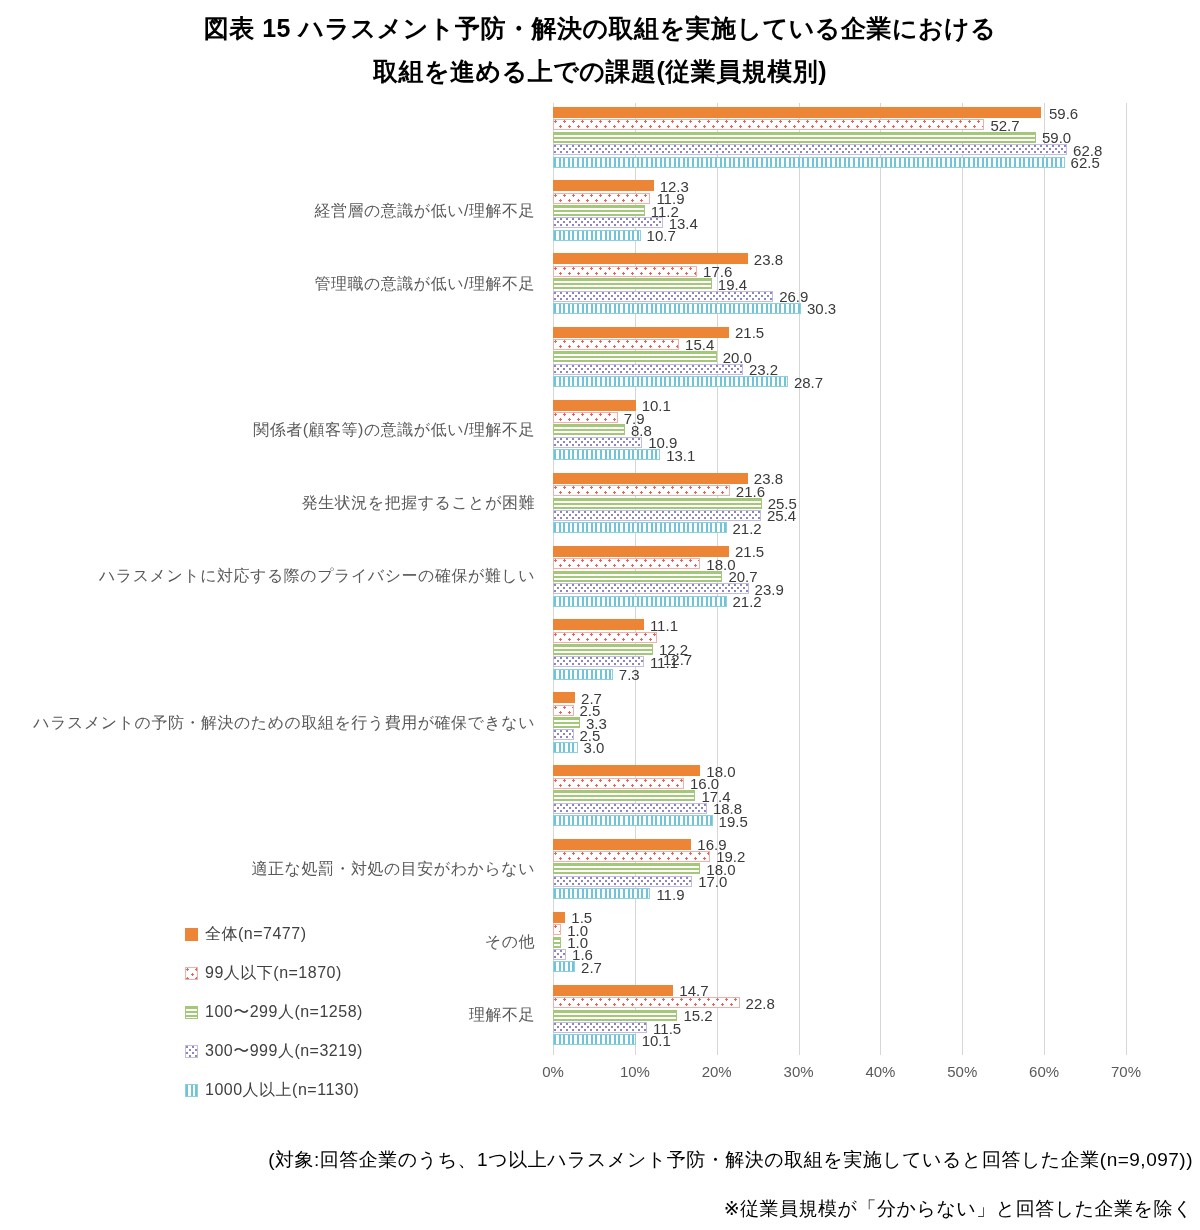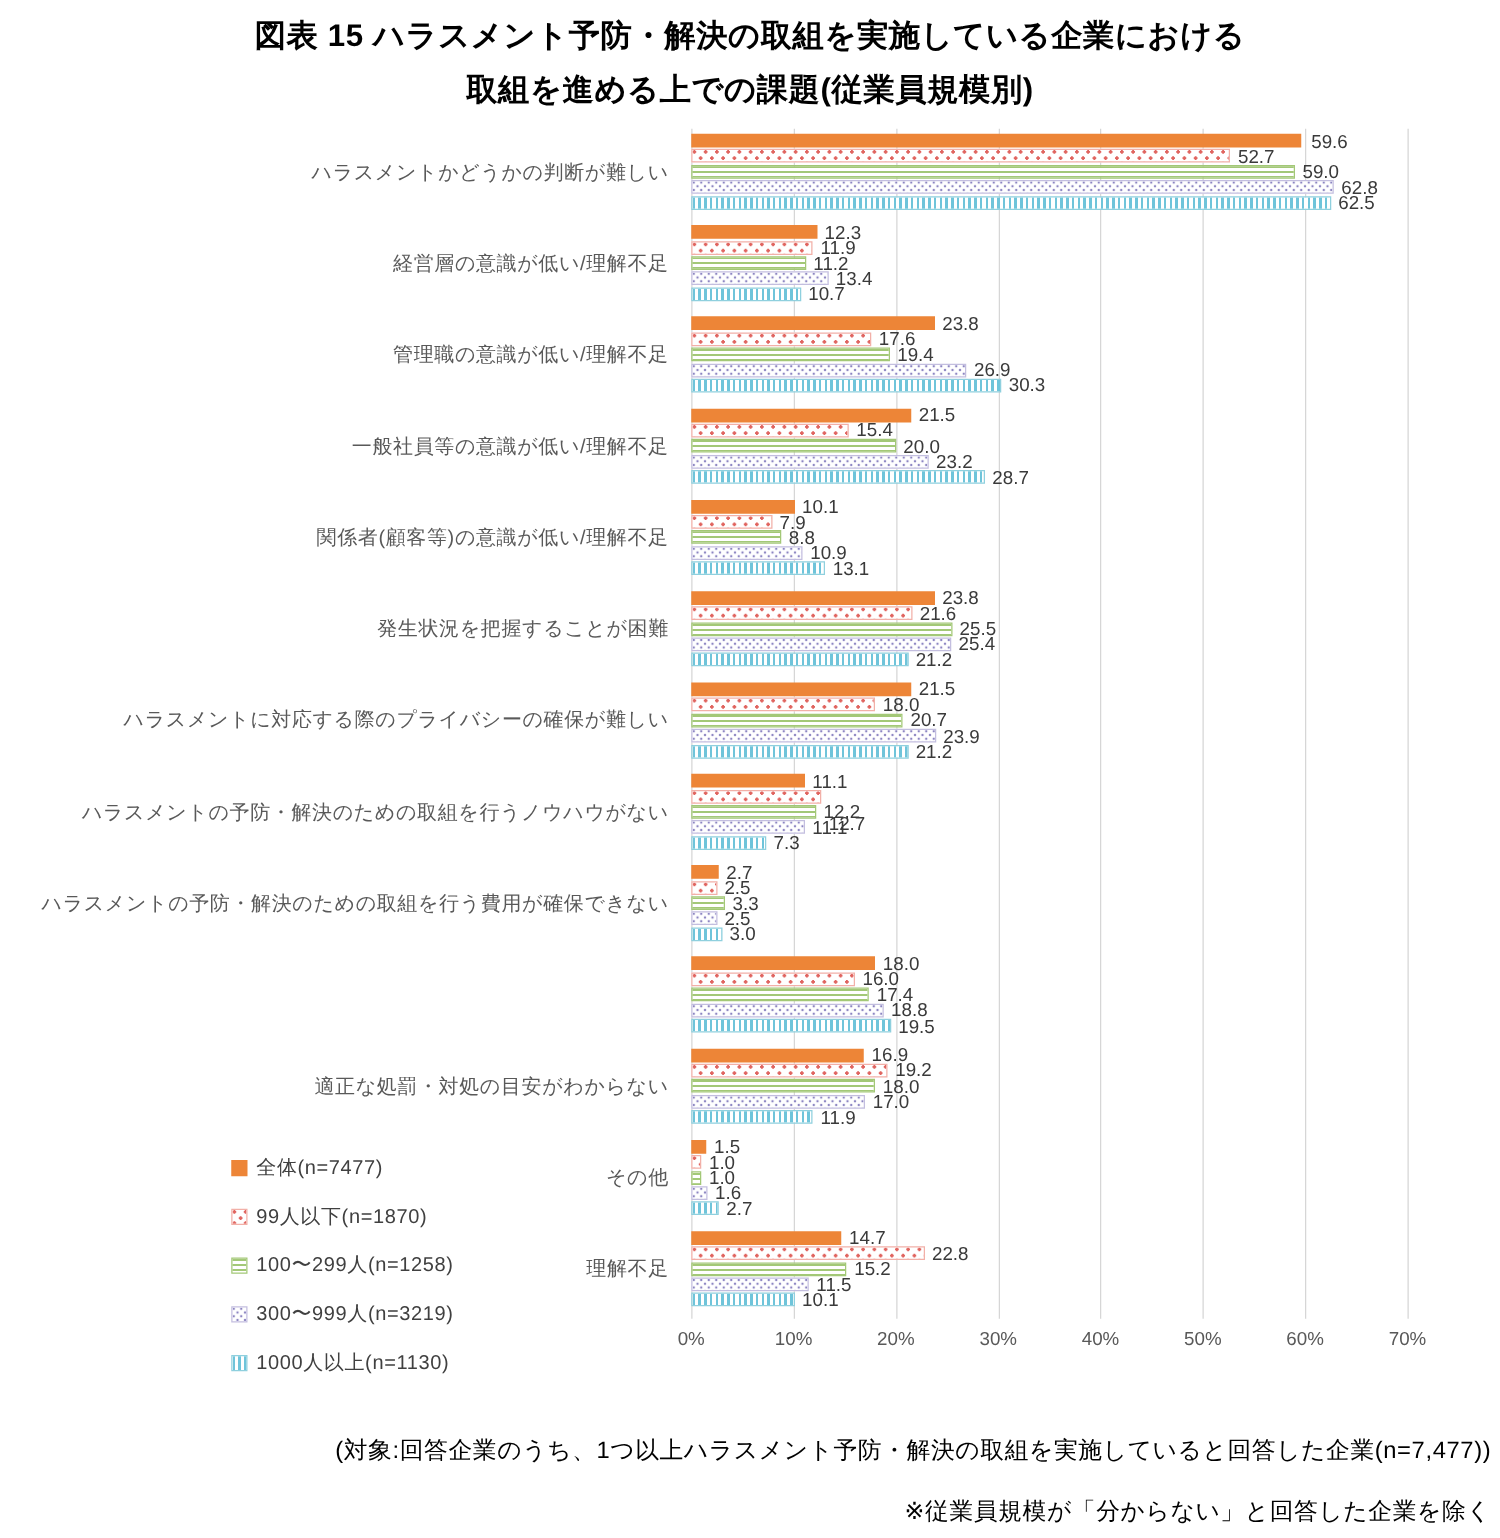--- a/index.html
+++ b/index.html
@@ -56,28 +56,25 @@
   .note.n2 { top:1196px; }
 </style>
 </head>
 <body>
 
 <div class="canvas">
   <div class="title l1">図表 15 ハラスメント予防・解決の取組を実施している企業における</div>
   <div class="title l2">取組を進める上での課題(従業員規模別)</div>
 
   <div class="cat-labels">
-      <div class="cat-label" style="top: 4px; height: 62px;">ハラスメントかどうかの判断が難しい</div>
       <div class="cat-label" style="top: 77.15px; height: 62px;">経営層の意識が低い/理解不足</div>
       <div class="cat-label" style="top: 150.3px; height: 62px; padding-left: 48px;">管理職の意識が低い/理解不足</div>
-      <div class="cat-label" style="top: 223.45px; height: 62px;">一般社員等の意識が低い/理解不足</div>
       <div class="cat-label" style="top: 296.6px; height: 62px;">関係者(顧客等)の意識が低い/理解不足</div>
       <div class="cat-label" style="top: 369.75px; height: 62px;">発生状況を把握することが困難</div>
       <div class="cat-label" style="top: 442.9px; height: 62px;">ハラスメントに対応する際のプライバシーの確保が難しい</div>
-      <div class="cat-label" style="top: 516.05px; height: 62px;">ハラスメントの予防・解決のための取組を行うノウハウがない</div>
       <div class="cat-label" style="top: 589.2px; height: 62px;">ハラスメントの予防・解決のための取組を行う費用が確保できない</div>
       <div class="cat-label" style="top: 735.5px; height: 62px;">適正な処罰・対処の目安がわからない</div>
       <div class="cat-label" style="top: 808.65px; height: 62px;">その他</div>
       <div class="cat-label" style="top: 881.8px; height: 62px;">理解不足</div>
     </div>
   <div class="plot">
       <div class="gridline" style="left: 0px;"></div>
       <div class="gridline" style="left: 81.9px;"></div>
       <div class="gridline" style="left: 163.7px;"></div>
       <div class="gridline" style="left: 245.6px;"></div>
@@ -242,15 +239,15 @@
       <div class="legend-item">
         <div class="legend-swatch p3"></div>
         <div class="legend-text">300〜999人(n=3219)</div>
       </div>
       <div class="legend-item">
         <div class="legend-swatch p4"></div>
         <div class="legend-text">1000人以上(n=1130)</div>
       </div>
     </div>
 
-  <div class="note n1">(対象:回答企業のうち、1つ以上ハラスメント予防・解決の取組を実施していると回答した企業(n=7,477))</div>
+  <div class="note n1">(対象:回答企業のうち、1つ以上ハラスメント予防・解決の取組を実施していると回答した企業(n=9,097))</div>
   <div class="note n2">※従業員規模が「分からない」と回答した企業を除く</div>
 </div>
 
 </body></html>

